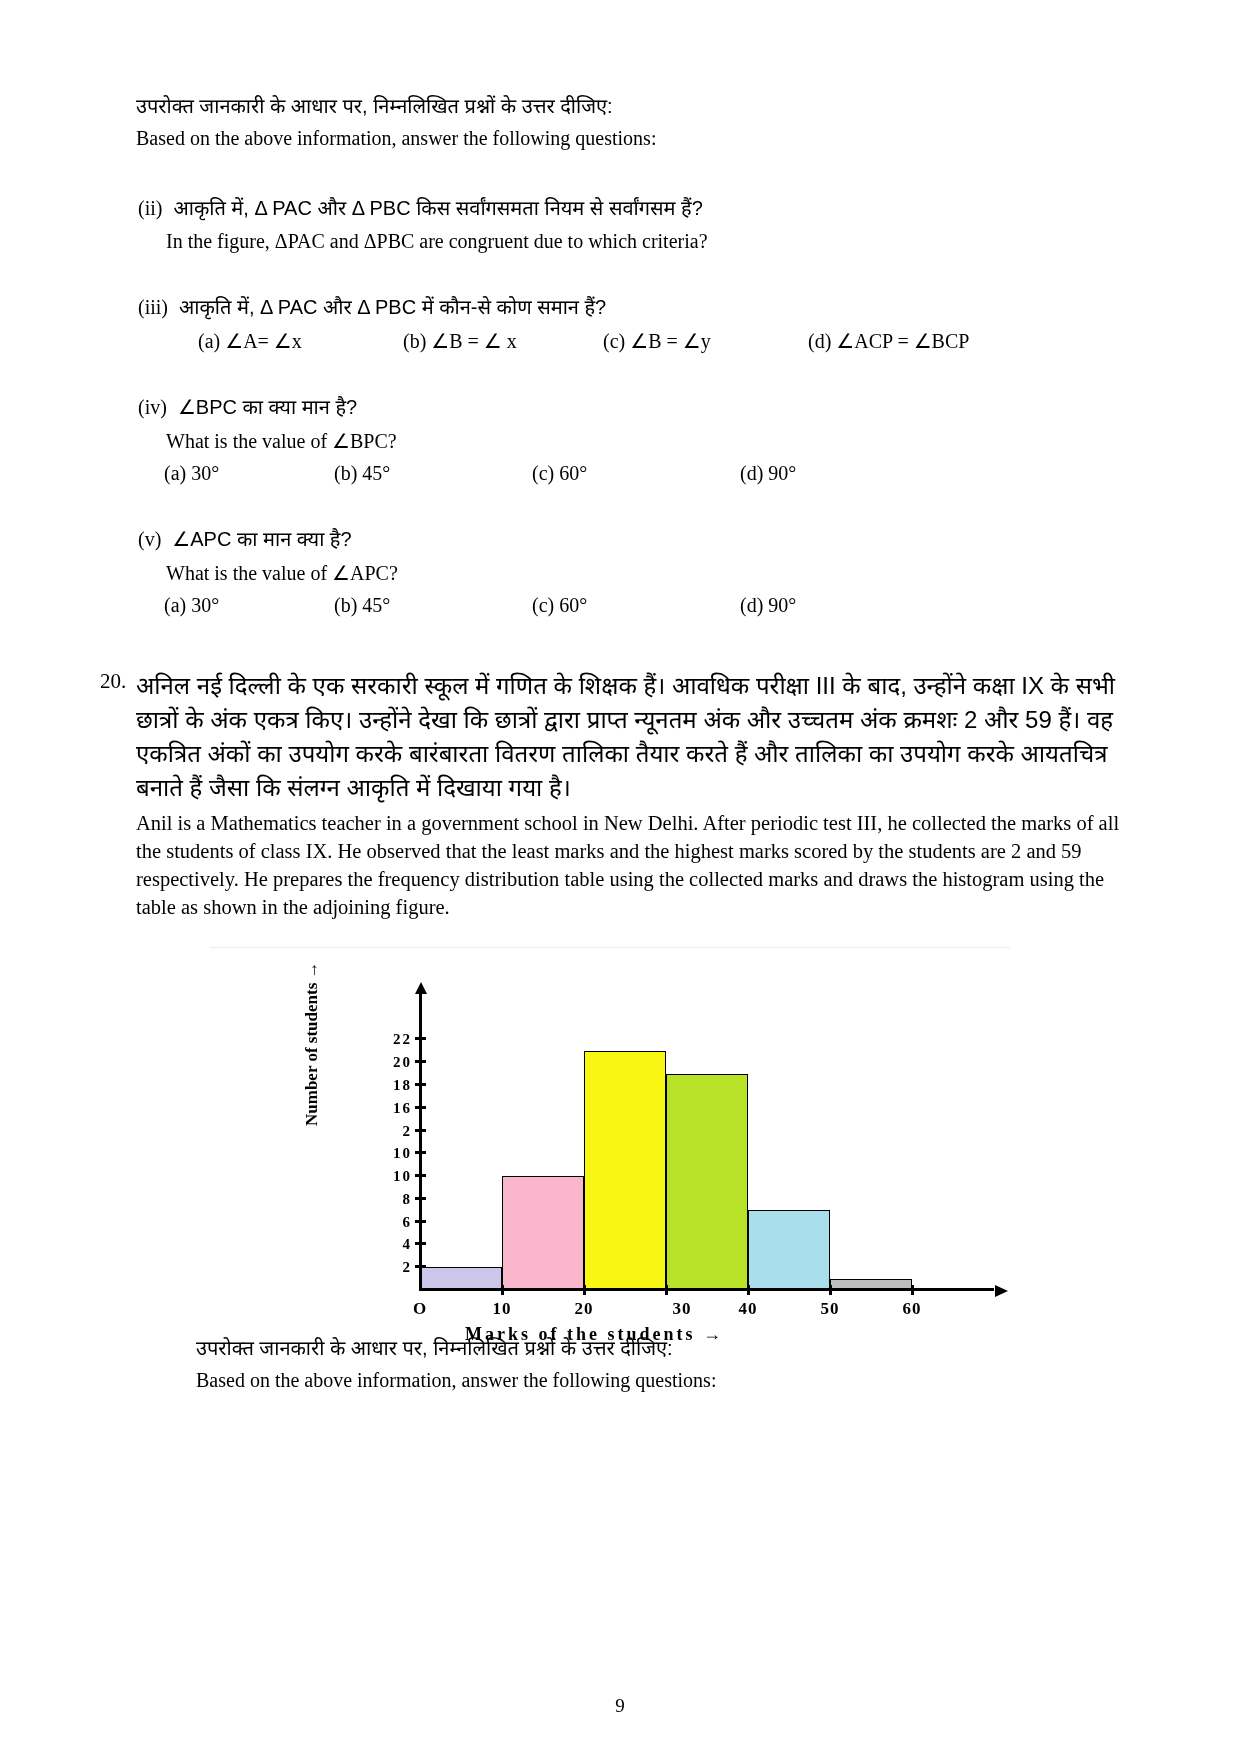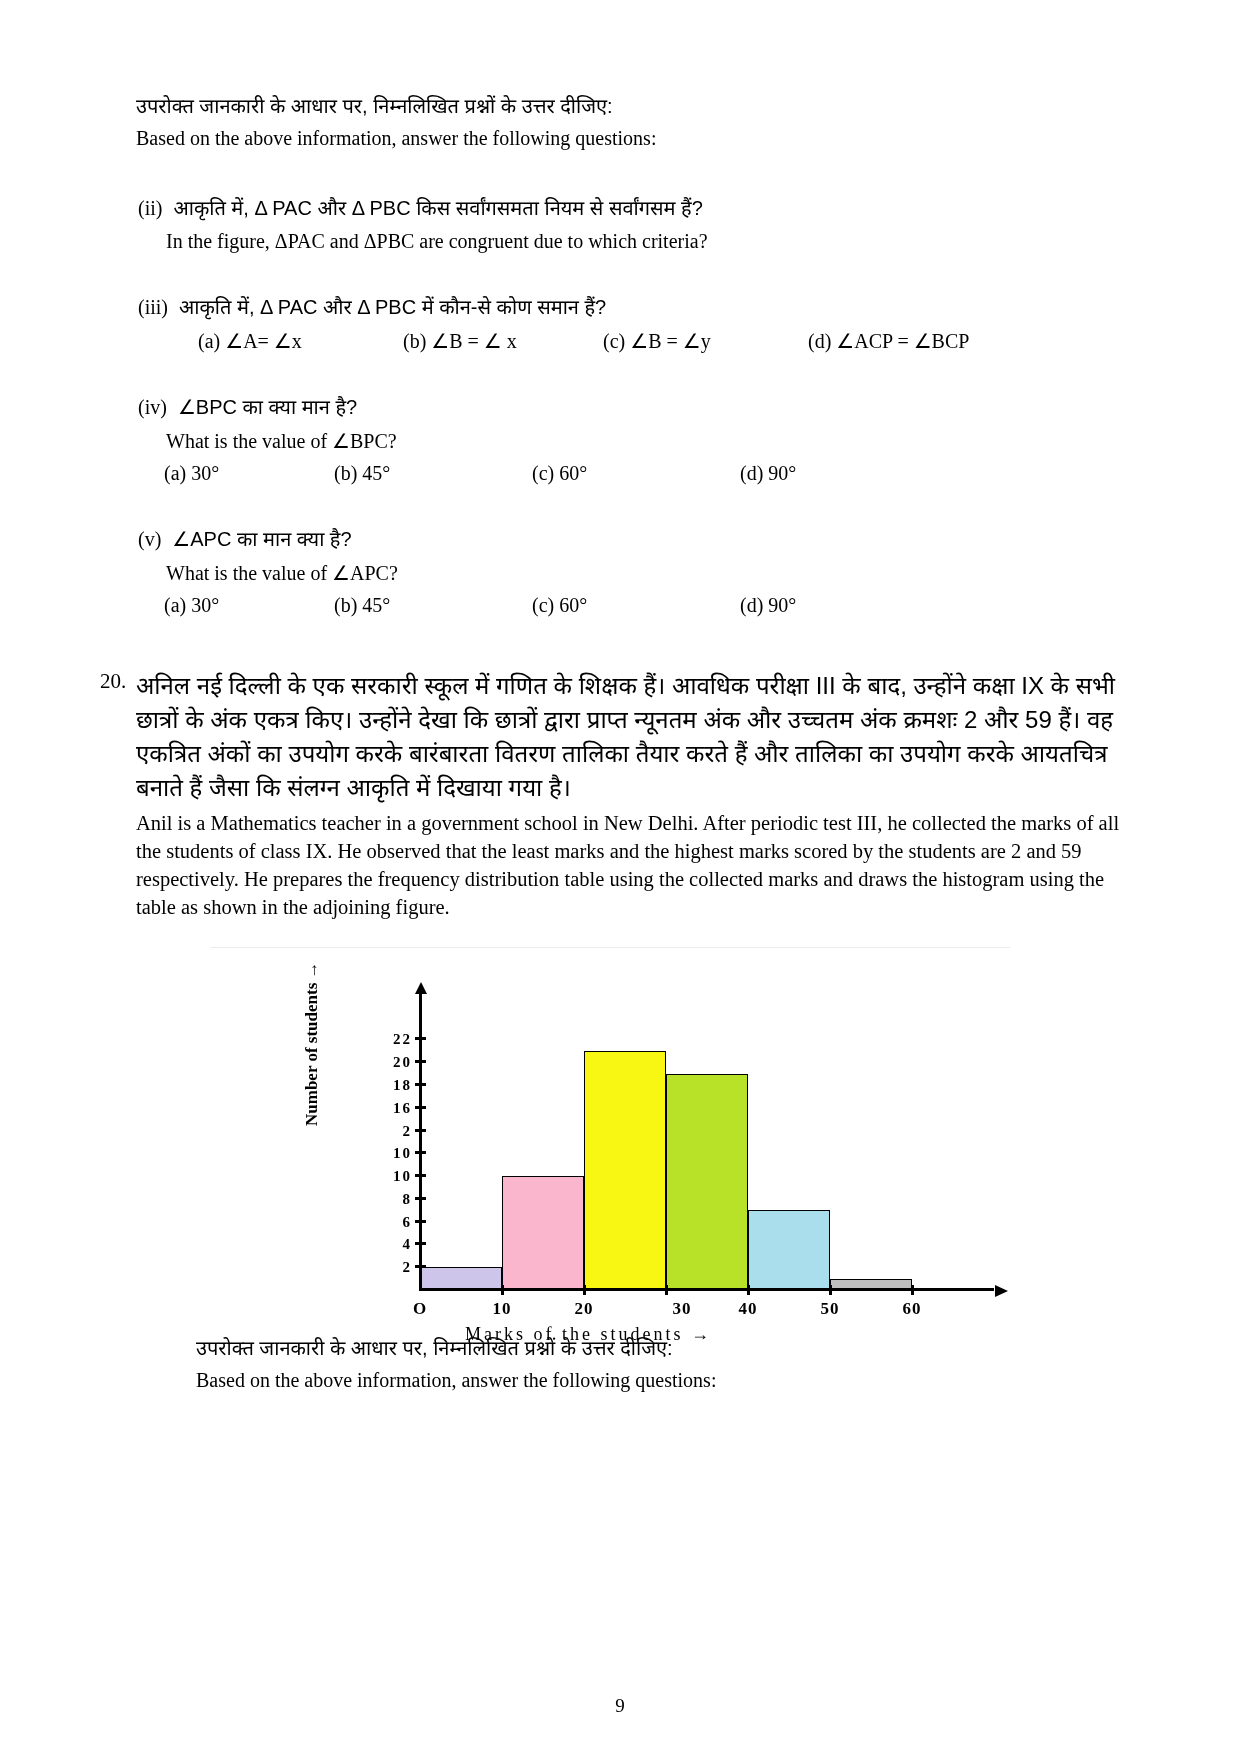--- a/index.html
+++ b/index.html
@@ -38,21 +38,21 @@
   .arrow-right { position:absolute; left:575px; bottom:-7px; width:0; height:0;
     border-top:6px solid transparent; border-bottom:6px solid transparent; border-left:13px solid #000; z-index:2; }
   .ytick { position:absolute; left:-5px; width:11px; height:3px; background:#000; z-index:3; }
   .ytick-label { position:absolute; right:578px; width:40px; text-align:right;
     font-weight:bold; font-size:15px; letter-spacing:2px; z-index:3; }
   .xtick { position:absolute; bottom:-5px; width:3px; height:10px; background:#000; z-index:3; }
   .xtick-label { position:absolute; bottom:-29px; transform:translateX(-50%);
     font-weight:bold; font-size:17px; letter-spacing:1px; z-index:3; }
   .y-axis-label { position:absolute; left:-28px; top:150px; transform:rotate(-90deg); transform-origin:left top;
     font-weight:bold; font-size:17px; white-space:nowrap; }
-  .x-axis-label { position:absolute; left:135px; top:348px; font-weight:normal; font-size:18px; letter-spacing:3px; white-space:nowrap; }
+  .x-axis-label { position:absolute; left:135px; top:348px; font-weight:bold; font-size:18px; letter-spacing:3px; white-space:nowrap; }
 
   .outro { margin-top:28px; padding-left:96px; }
   .outro .hindi { font-size:20px; margin-bottom:8px; }
   .outro .eng { font-size:20px; }
 
   .page-num { position:absolute; bottom:38px; left:0; width:100%; text-align:center; font-size:19px; }
 </style>
 </head>
 <body>
 

